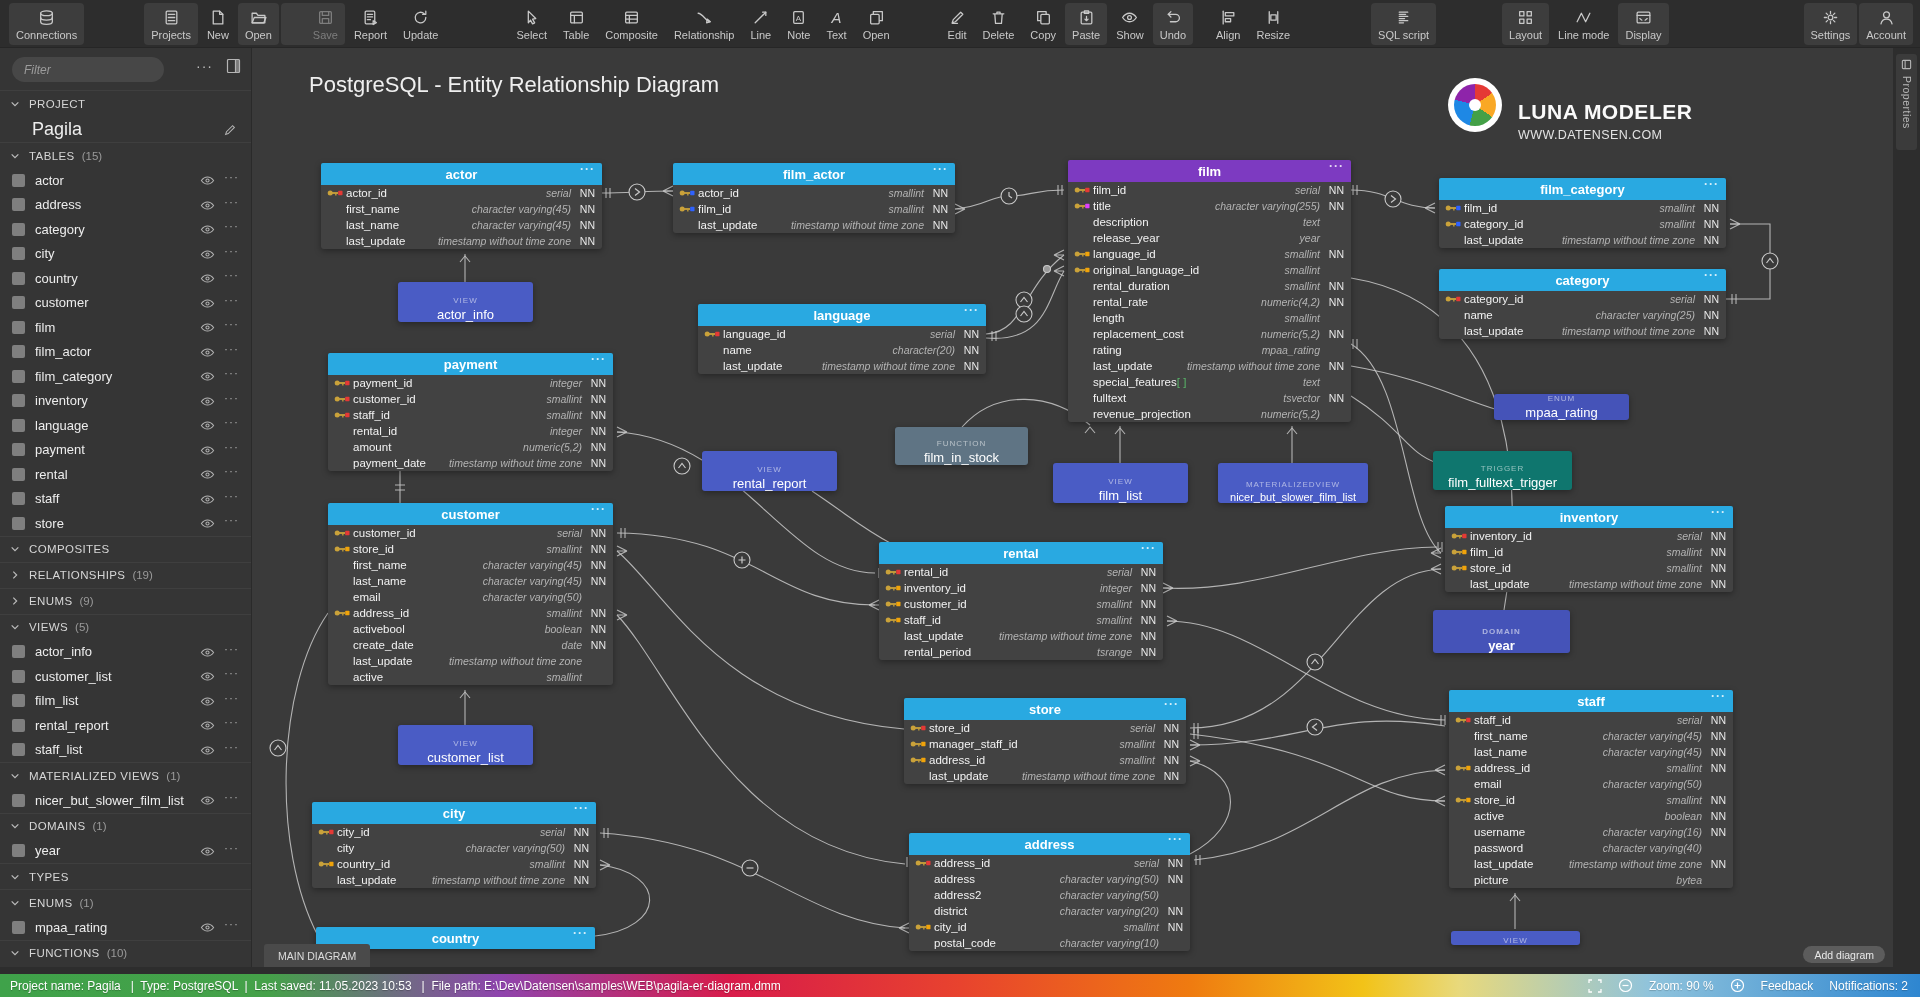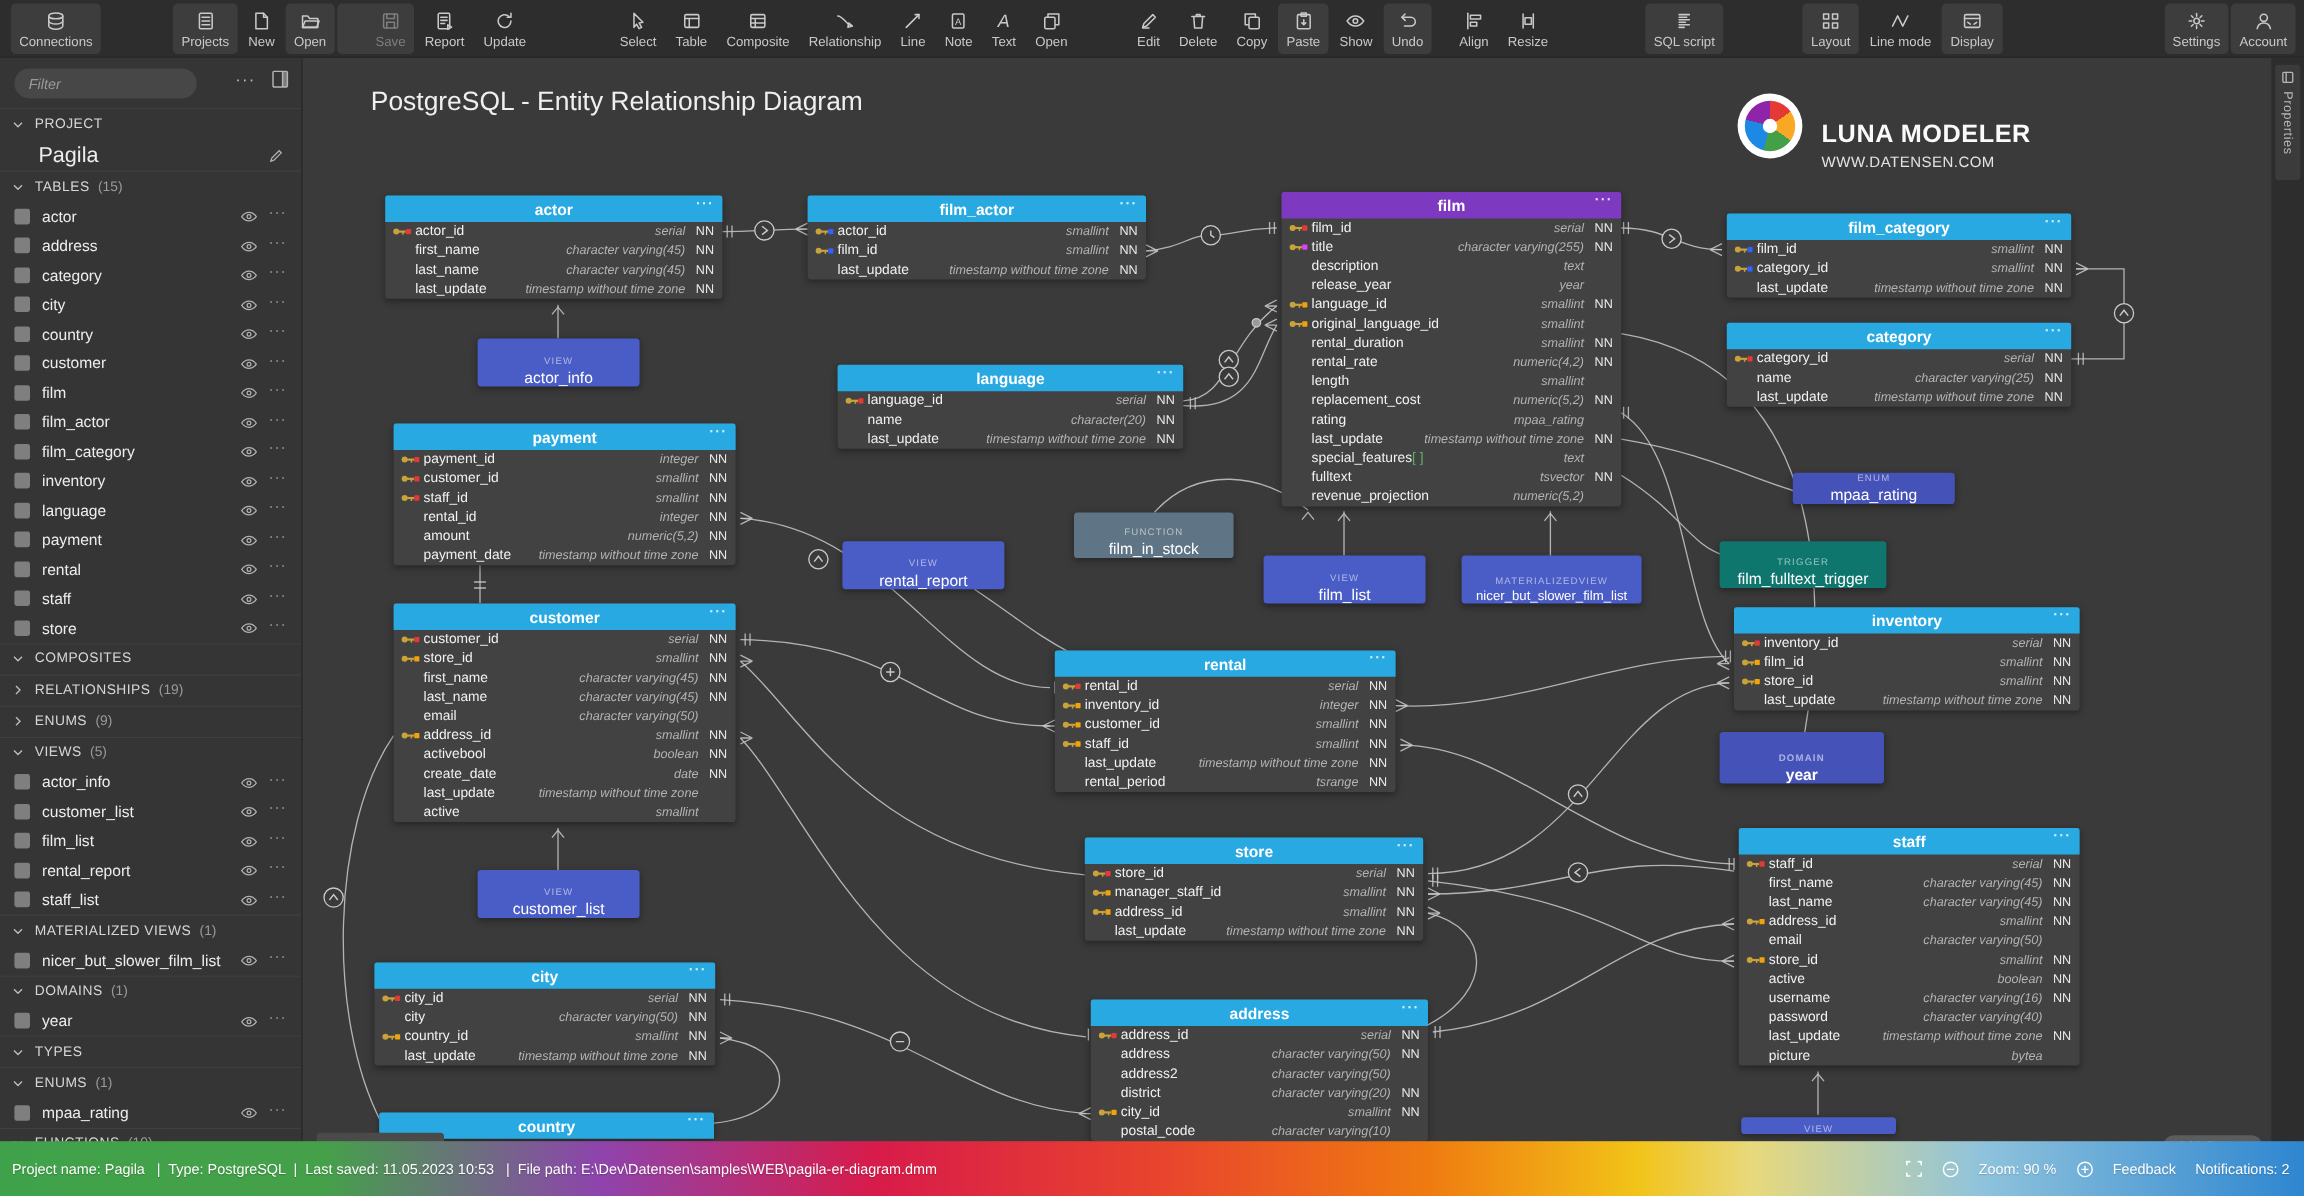--- a/index.html
+++ b/index.html
@@ -80,21 +80,21 @@
   .addbtn { position:absolute; right:8px; bottom:4px; height:17px; padding:0 11px; background:#5c5c5c;
     color:#e8e8e8; font-size:10.5px; display:flex; align-items:center; border-radius:9px; }
 
   
   #rstrip { position:absolute; top:48px; right:0; width:27px; bottom:30px; background:#2d2d2d; z-index:20; }
   .proptab { position:absolute; top:6px; left:3px; width:21px; height:96px; background:#3b3b3b;
     border-radius:3px; display:flex; flex-direction:column; align-items:center; padding-top:5px; gap:6px; }
   .vtext { writing-mode:vertical-rl; font-size:10.5px; color:#b8b8b8; letter-spacing:.5px; }
 
   
-  #statusbar { position:absolute; left:0; right:0; bottom:0; height:46px; z-index:40;
+  #statusbar { position:absolute; left:0; right:0; bottom:0; height:23px; z-index:40;
     background:linear-gradient(90deg,#3fa24a 0%,#45a149 14%,#8e44ad 26%,#d81b4a 38%,#e8432e 50%,#ef7b10 62%,#f2c318 71%,#e8d97c 76%,#8fc3dc 86%,#2e86d0 100%);
     display:flex; align-items:center; color:#fff; font-size:12px; }
   #statusbar .left { padding-left:10px; text-shadow:0 1px 1px rgba(0,0,0,.25); white-space:pre; }
   #statusbar .right { margin-left:auto; display:flex; align-items:center; gap:16px; padding-right:12px;
     text-shadow:0 1px 1px rgba(0,0,0,.2); }
   #statusbar .right .ic { display:flex; }
 </style>
 </head>
 <body>
 

